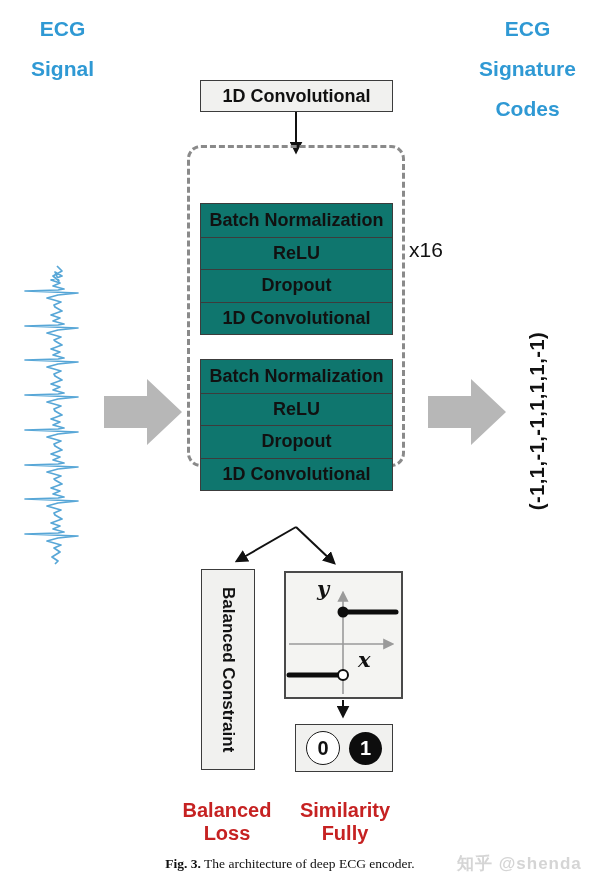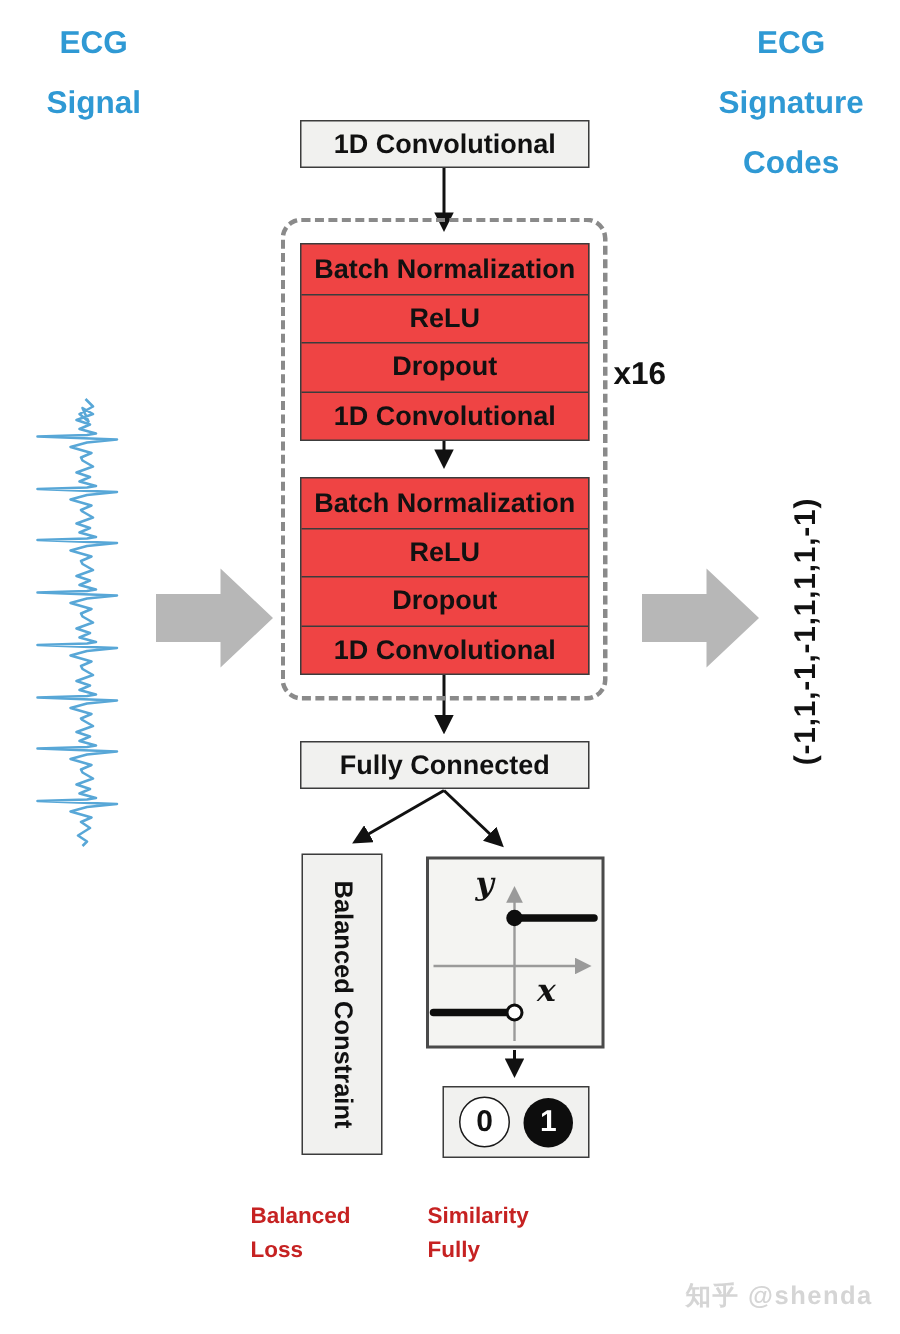--- a/index.html
+++ b/index.html
@@ -12,33 +12,33 @@
   .hdr{
     color:#2f99d4;font-weight:700;font-size:21px;line-height:40px;
     text-align:center;white-space:pre-line;
   }
   .box{
     background:#f1f1ef;border:1.6px solid #3c3c3c;box-sizing:border-box;
     display:flex;align-items:center;justify-content:center;
     font-size:18px;font-weight:700;color:#111;
   }
   .stack{
-    background:#ef4444;border:1.6px solid #3c3c3c;box-sizing:border-box;
-    display:grid;grid-template-rows:repeat(4,1fr);
+    background:#0f766e;border:1.6px solid #3c3c3c;box-sizing:border-box;
+    display:grid;grid-template-rows:repeat(4,1fr);margin-top:41px;
   }
   .stack .row{
     display:flex;align-items:center;justify-content:center;
     font-size:18px;font-weight:700;color:#111;
     border-top:1.4px solid #3c3c3c;
   }
   .stack .row:first-child{border-top:none;}
   .dashedbox{
     border:3px dashed #8a8a8a;border-radius:14px;box-sizing:border-box;
   }
-  .repeat{font-size:21px;font-weight:700;color:#111;}
+  .repeat{font-size:21px;font-weight:400;color:#111;}
   .vbox{
     background:#f1f1ef;border:1.6px solid #3c3c3c;box-sizing:border-box;
     display:flex;align-items:center;justify-content:center;
   }
   .vbox span{
     writing-mode:vertical-rl;font-size:17px;font-weight:700;color:#111;white-space:nowrap;
   }
   .plotbox{
     background:#f4f4f2;border:2px solid #4a4a4a;box-sizing:border-box;position:absolute;
   }
@@ -53,22 +53,22 @@
     position:absolute;width:34px;height:34px;border-radius:50%;background:#ffffff;
     border:1.8px solid #1a1a1a;box-sizing:border-box;display:flex;align-items:center;justify-content:center;
     font-size:20px;font-weight:700;color:#111;
   }
   .circle1{
     position:absolute;width:33px;height:33px;border-radius:50%;background:#0d0d0d;
     display:flex;align-items:center;justify-content:center;
     font-size:20px;font-weight:700;color:#ffffff;
   }
   .loss{
-    color:#c62222;font-weight:700;font-size:15px;line-height:23px;
-    text-align:left;white-space:pre-line;
+    color:#c62222;font-weight:700;font-size:20px;line-height:23px;
+    text-align:center;white-space:pre-line;
   }
   .codes{
     font-size:20px;font-weight:700;color:#111;text-align:center;
     transform:rotate(-90deg);transform-origin:center center;letter-spacing:0.5px;
   }
   .caption{
     width:580px;text-align:center;font-family:"Liberation Serif", serif;
     font-size:13.5px;color:#111;
   }
   .caption .cap-label{font-weight:700;}
@@ -120,21 +120,20 @@
 
   <div class="abs stack" style="left:200px;top:318px;width:193px;height:132px;">
     <div class="row">Batch Normalization</div>
     <div class="row">ReLU</div>
     <div class="row">Dropout</div>
     <div class="row">1D Convolutional</div>
   </div>
 
   <div class="abs repeat" style="left:409px;top:238px;">x16</div>
 
-  <div class="abs box" style="left:200px;top:494px;width:193px;height:32px;">Fully Connected</div>
 
   <div class="abs vbox" style="left:201px;top:569px;width:54px;height:201px;">
     <span>Balanced Constraint</span>
   </div>
 
   <div class="plotbox" style="left:284px;top:571px;width:119px;height:128px;">
     <svg width="115" height="124" viewBox="0 0 115 124">
       <defs>
         <marker id="gah" viewBox="0 0 10 10" refX="7" refY="5" markerWidth="7" markerHeight="7" orient="auto-start-reverse">
           <path d="M0,0 L10,5 L0,10 z" fill="#9a9a9a"></path>
@@ -156,16 +155,19 @@
     <div class="circle1" style="left:53px;top:7px;">1</div>
   </div>
 
   <div class="abs loss" style="left:167px;top:799px;width:120px;">Balanced
 Loss</div>
   <div class="abs loss" style="left:285px;top:799px;width:120px;">Similarity
 Fully</div>
 
   <div class="abs codes" style="left:417px;top:408px;width:240px;height:26px;line-height:26px;">(-1,1,-1,-1,1,1,1,-1)</div>
 
+  <div class="abs caption" style="left:0px;top:856px;">
+    <span class="cap-label">Fig. 3.</span><span> The architecture of deep ECG encoder.</span>
+  </div>
 
   <div class="abs watermark" style="left:457px;top:852px;">知乎 @shenda</div>
 
 </div>
 
 </body></html>

